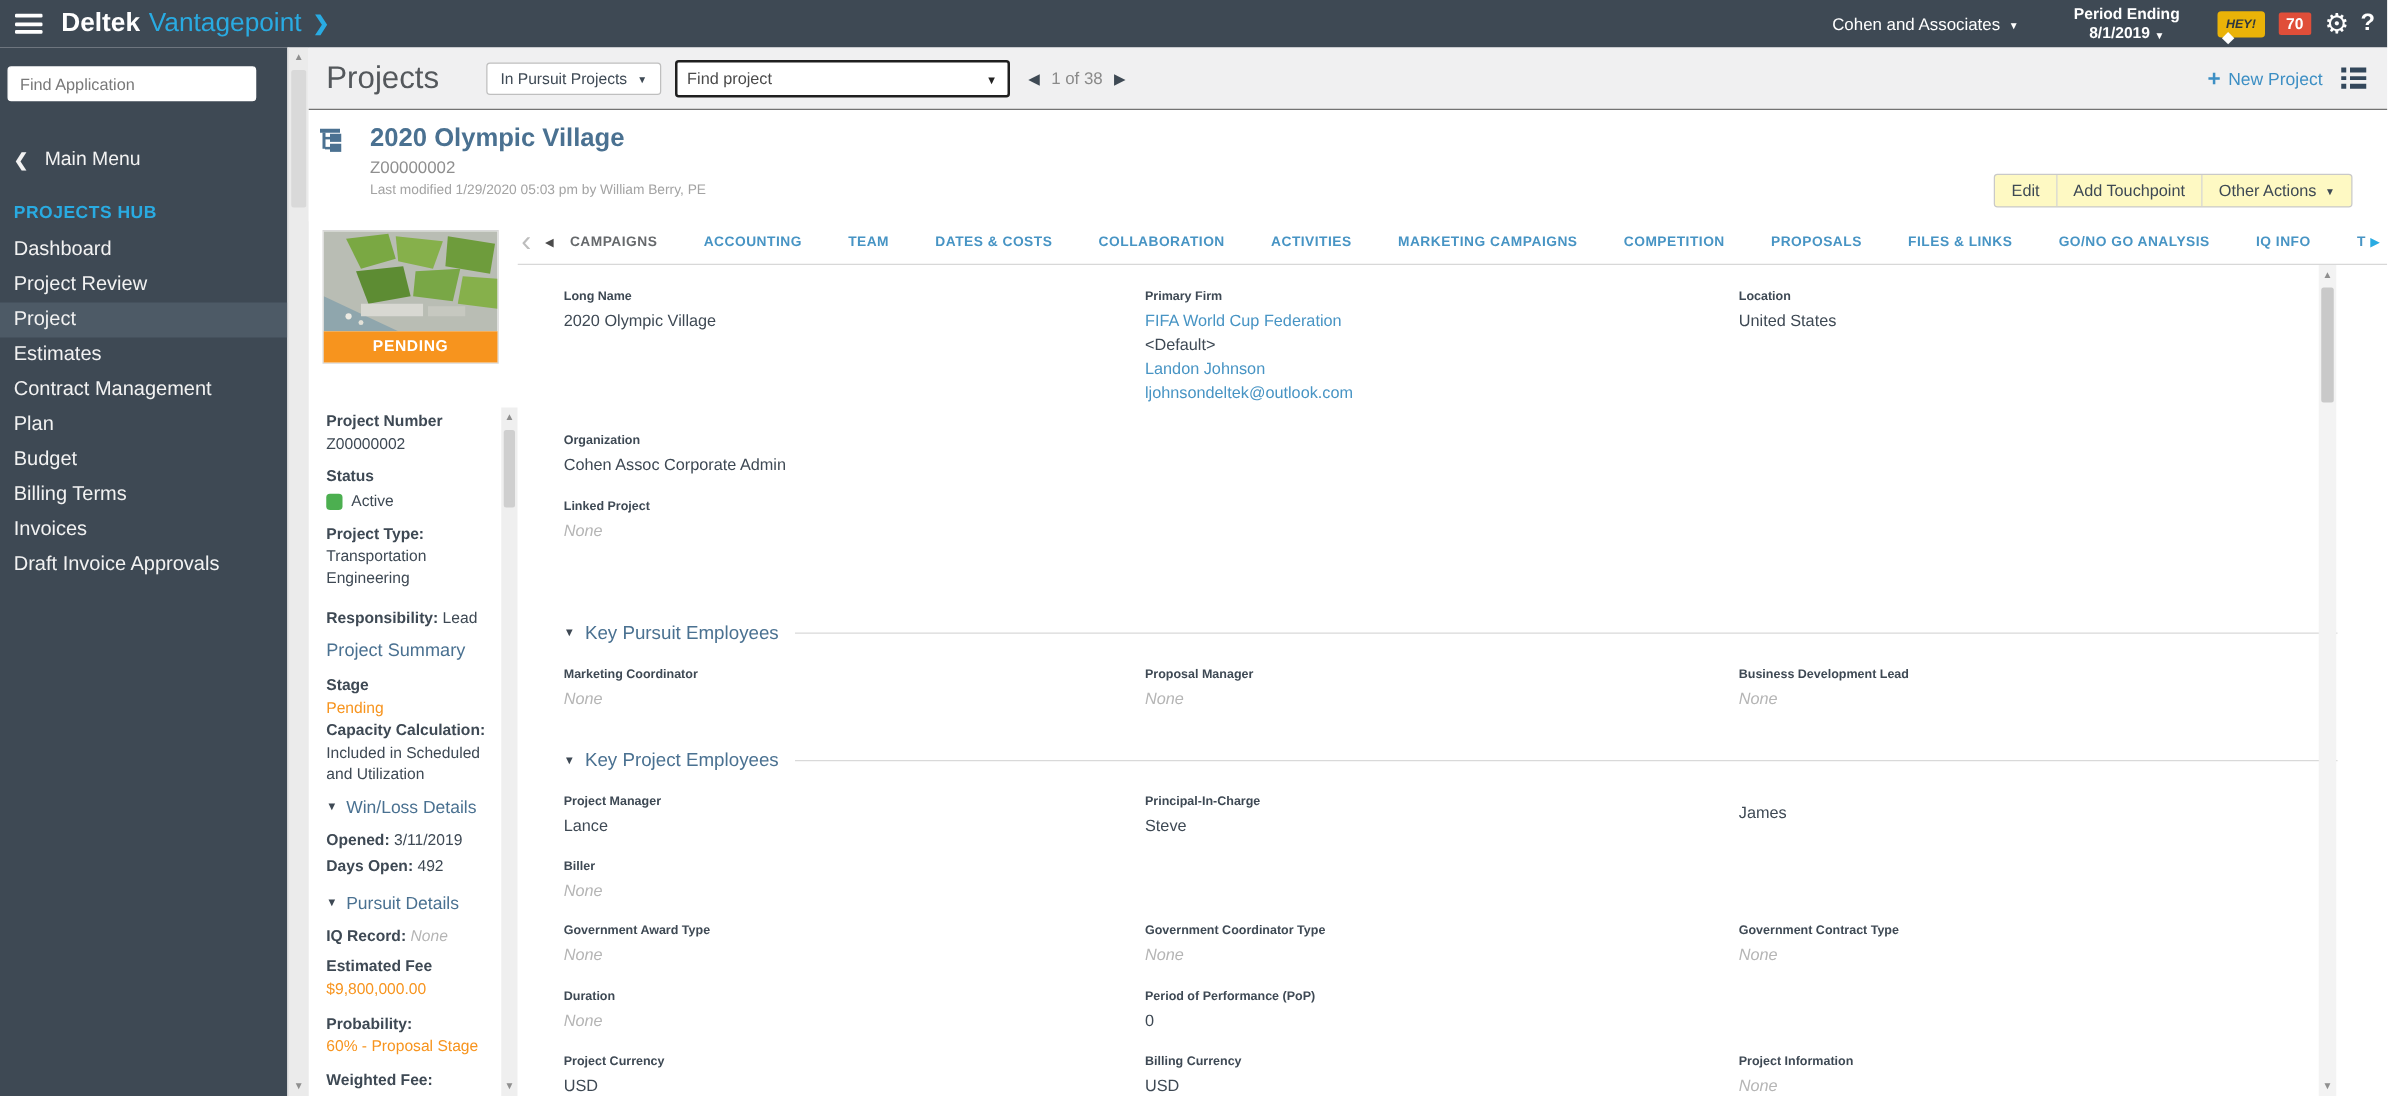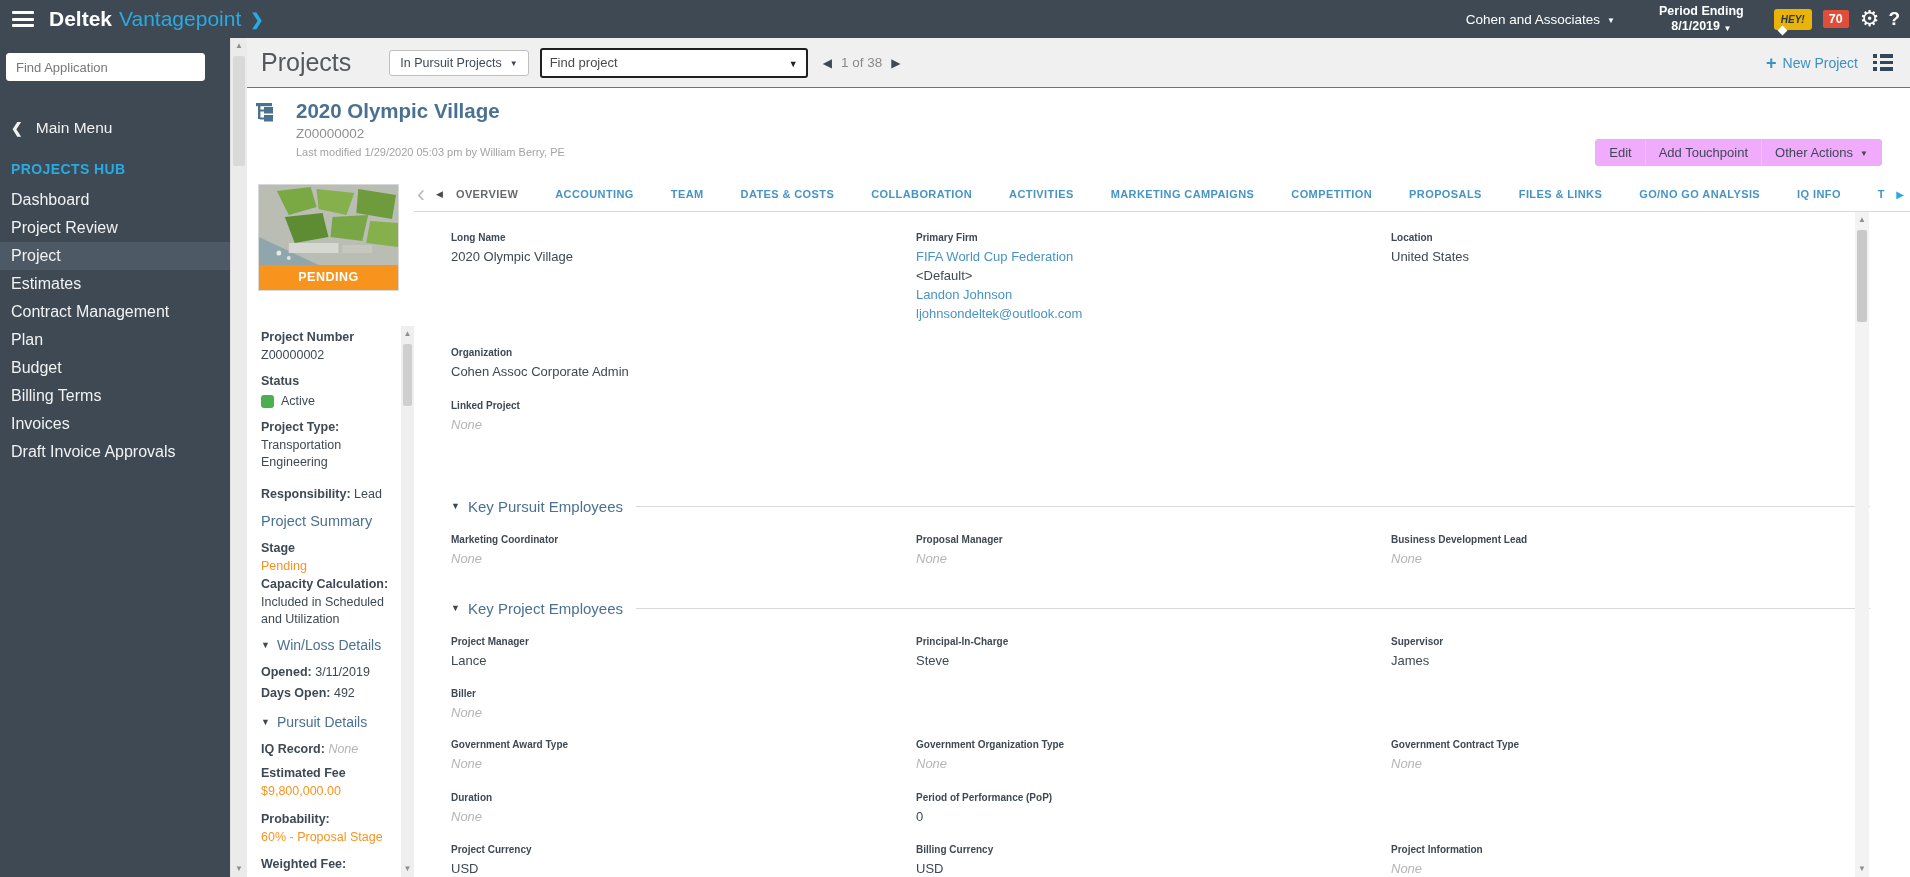--- a/index.html
+++ b/index.html
@@ -61,21 +61,21 @@
   .list-icon b { width:4px; height:3.5px; background:#33475b; }
   .list-icon s { width:13px; height:3.5px; background:#33475b; }
 
   
   .proj-header { position:relative; height:89px; background:#fff; }
   .h-icon { position:absolute; left:7px; top:12px; }
   .h-text { position:absolute; left:49px; top:11px; }
   .h-title { font-size:20.5px; font-weight:700; color:#4a7191; }
   .h-number { font-size:13.5px; color:#8f8f8f; margin-top:3px; }
   .h-modified { font-size:11px; color:#a3a3a3; margin-top:5px; }
-  .h-actions { position:absolute; right:28px; top:51px; display:flex; background:#f0abfc; border:1px solid #c9c9c9; border-radius:3px; }
+  .h-actions { position:absolute; right:28px; top:51px; display:flex; background:#fef9c3; border:1px solid #c9c9c9; border-radius:3px; }
   .h-btn { padding:5px 13px; font-size:13px; color:#3e4954; cursor:pointer; white-space:nowrap; display:flex; align-items:center; gap:7px; }
   .h-btn + .h-btn { border-left:1px solid #d5d5d5; }
 
   
   .body { position:absolute; top:139px; left:0; right:0; bottom:0; display:flex; }
 
   .detail-panel { width:167px; position:relative; flex:none; }
   .card { margin:7px 0 0 11px; width:141px; border:1px solid #d8d8d8; background:#fff; }
   .card-img { display:block; width:139px; height:80px; }
   .card-banner { height:25px; background:#f7941e; color:#fff; font-weight:700; font-size:12.5px; letter-spacing:.5px; text-align:center; line-height:25px; }
@@ -351,21 +351,21 @@
           <div class="sb-arrow bottom">▼</div>
         </div>
       </div>
 
       <div class="main">
         <div class="tabs">
           <span class="t-chev">‹</span>
           <span class="t-left">◀</span>
           <span class="tabs-list" style="display:flex;align-items:center">
 
-          <span class="tab active"><span>OVERVIEW</span></span>
+          <span class="tab active"><span>CAMPAIGNS</span></span>
               <span class="tab"><span>ACCOUNTING</span></span>
               <span class="tab"><span>TEAM</span></span>
               <span class="tab"><span>DATES &amp; COSTS</span></span>
               <span class="tab"><span>COLLABORATION</span></span>
               <span class="tab"><span>ACTIVITIES</span></span>
               <span class="tab"><span>MARKETING CAMPAIGNS</span></span>
               <span class="tab"><span>COMPETITION</span></span>
               <span class="tab"><span>PROPOSALS</span></span>
               <span class="tab"><span>FILES &amp; LINKS</span></span>
               <span class="tab"><span>GO/NO GO ANALYSIS</span></span>
@@ -446,40 +446,39 @@
                 <div class="f-label">Project Manager</div>
                 <div class="f-val">Lance</div>
               </div>
 
               <div class="cell">
                 <div class="f-label">Principal-In-Charge</div>
                 <div class="f-val">Steve</div>
               </div>
 
               <div class="cell">
-                <div class="f-label">Supervisor</div>
                 <div class="f-val">James</div>
               </div>
             </div>
           <div class="frow pr2">
 
               <div class="cell">
                 <div class="f-label">Biller</div>
                 <div class="f-val none">None</div>
               </div>
             </div>
           <div class="frow pr3">
 
               <div class="cell">
                 <div class="f-label">Government Award Type</div>
                 <div class="f-val none">None</div>
               </div>
 
               <div class="cell">
-                <div class="f-label">Government Organization Type</div>
+                <div class="f-label">Government Coordinator Type</div>
                 <div class="f-val none">None</div>
               </div>
 
               <div class="cell">
                 <div class="f-label">Government Contract Type</div>
                 <div class="f-val none">None</div>
               </div>
             </div>
           <div class="frow pr4">
 

